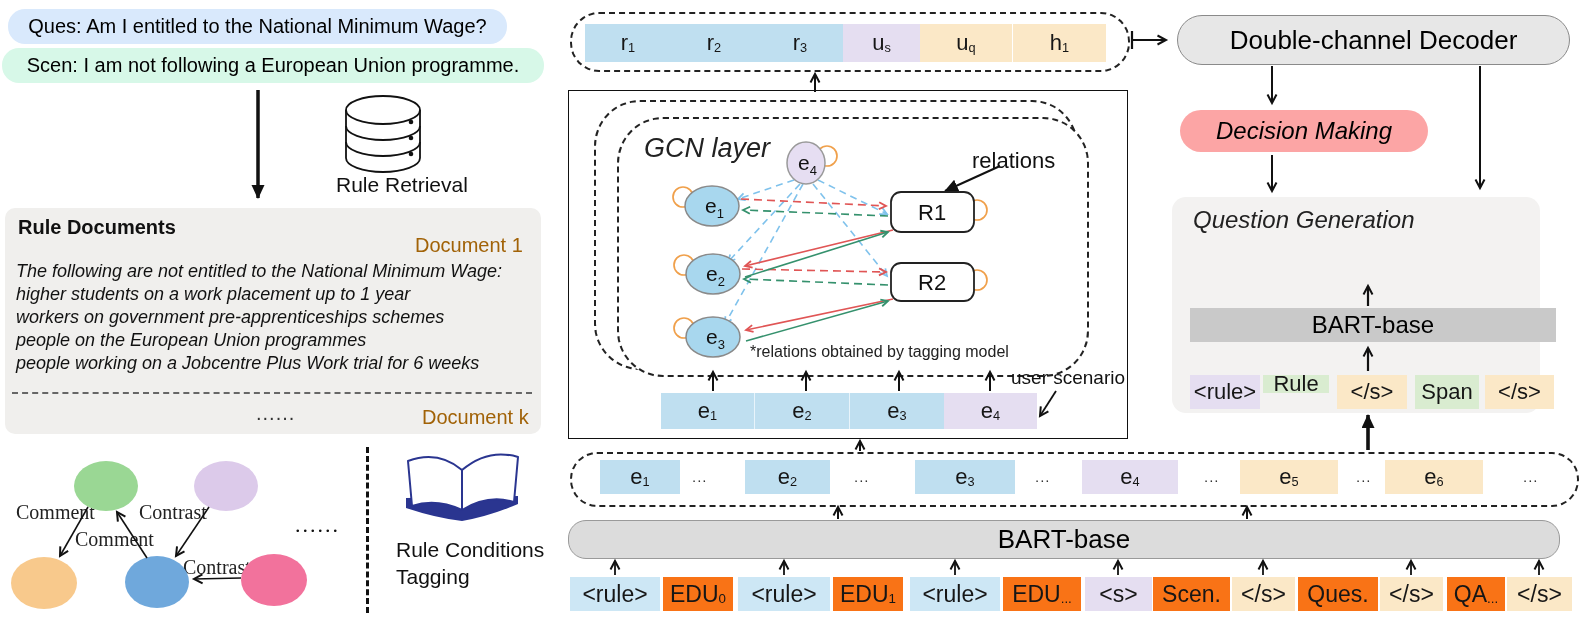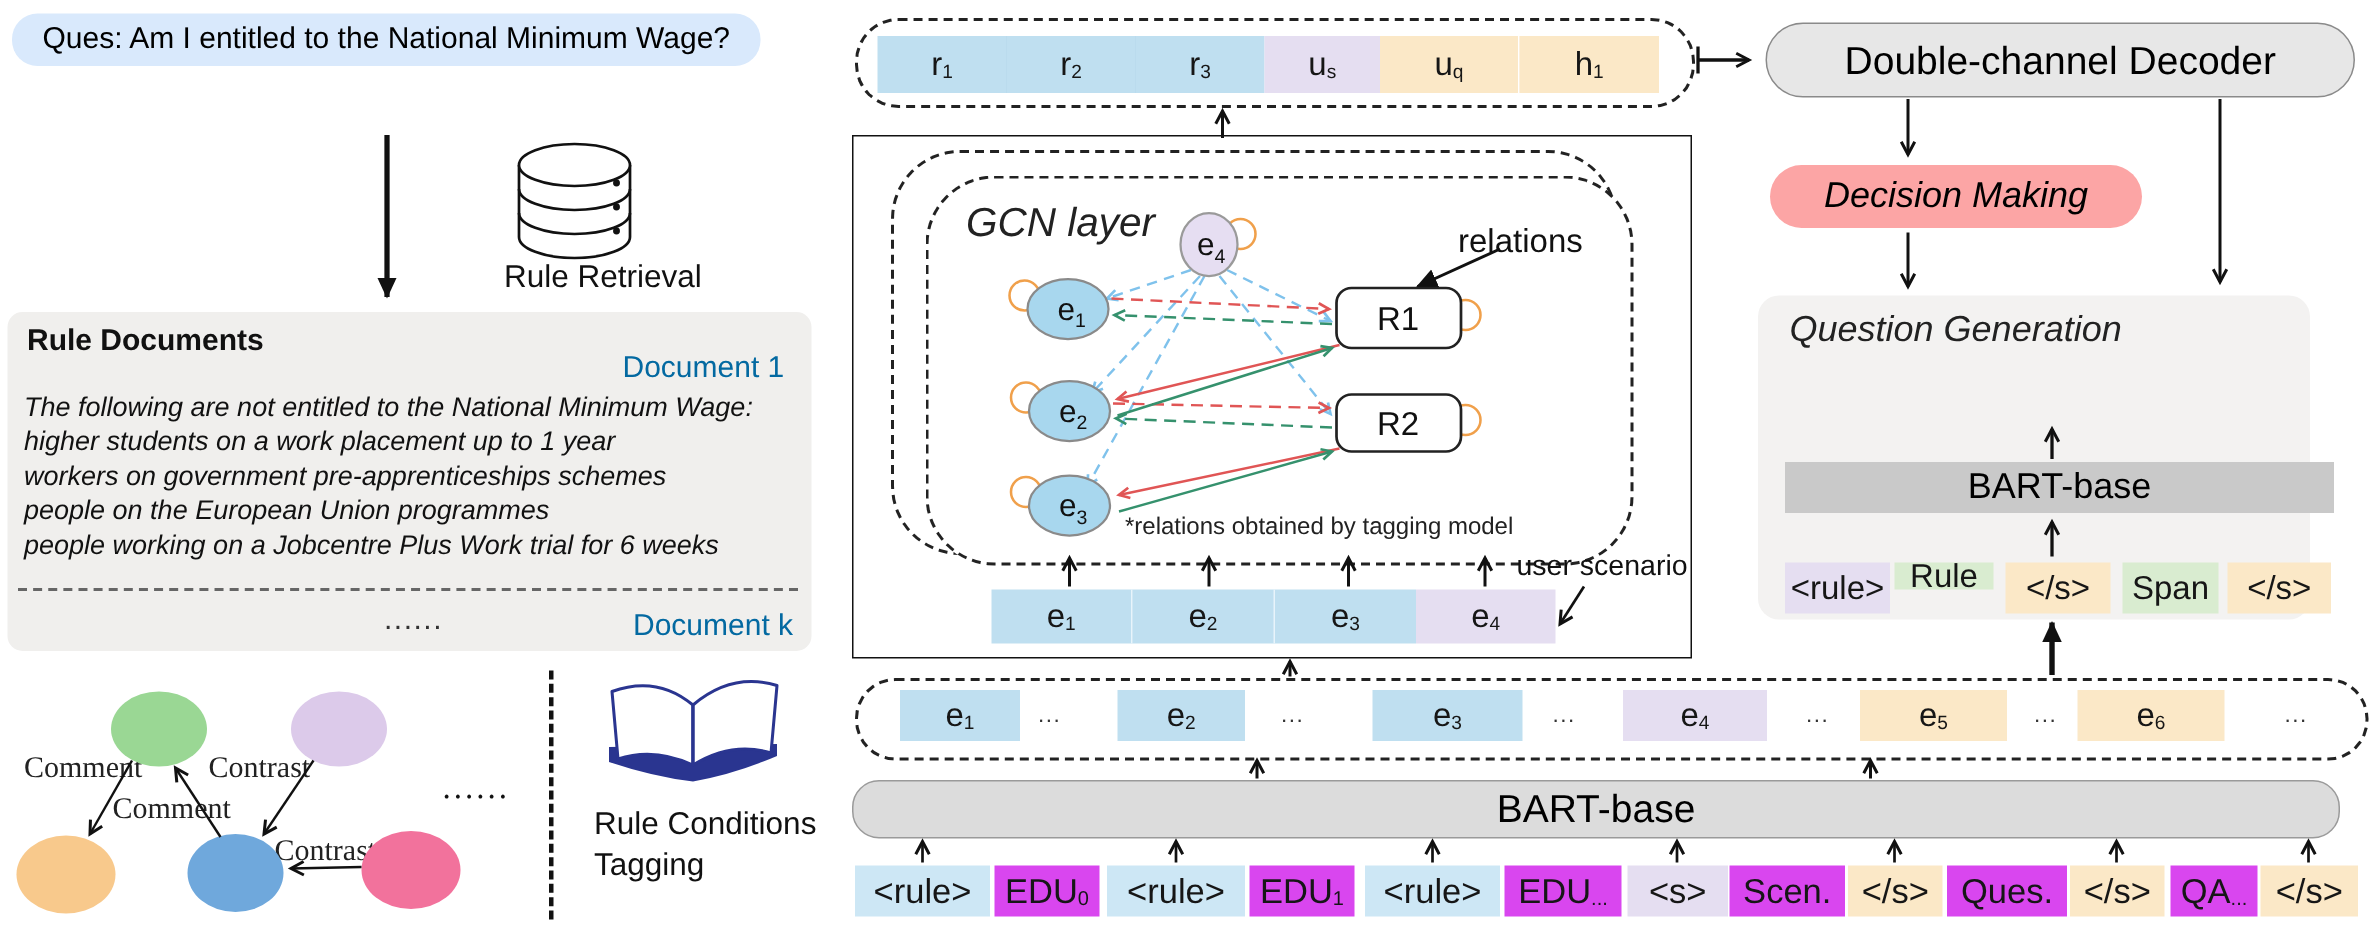--- a/index.html
+++ b/index.html
@@ -2,42 +2,43 @@
 <html><head>
 <meta charset="utf-8">
 <style>
   html,body{margin:0;padding:0;background:#fff;}
   #canvas{position:relative;width:1582px;height:620px;overflow:hidden;
           font-family:"Liberation Sans",sans-serif;background:#fff;}
   .abs{position:absolute;}
   .lbl{position:absolute;color:#111;white-space:nowrap;}
   .italic{font-style:italic;}
   .serif{font-family:"Liberation Serif",serif;}
-  .gray{color:#0369a1;}
+  .gray{color:#a16207;}
   .pill{position:absolute;display:flex;align-items:center;justify-content:center;white-space:nowrap;}
   .tok{position:absolute;display:flex;align-items:center;justify-content:center;
        white-space:nowrap;color:#161616;}
   .tok sub{font-size:58%;transform:translateY(5px);line-height:1;}
   .c-blue{background:#bfdff0;}
   .c-blue2{background:#cde7f5;}
   .c-lav{background:#e5def1;}
   .c-peach{background:#fbe8c7;}
-  .c-green{background:#d946ef;}
+  .c-green{background:#f97316;}
   .c-green2{background:#d9ecd0;}
   .dashbox{position:absolute;border:2.5px dashed #222;background:transparent;}
   .dots{position:absolute;color:#333;letter-spacing:1px;}
   svg{display:block;}
 </style>
 </head>
 <body>
 
 <div id="canvas">
 
   <div class="pill" style="left:8px;top:9px;width:499px;height:35px;border-radius:17px;background:#d9e9fc;font-size:20px;">Ques: Am I entitled to the National Minimum Wage?</div>
 
+  <div class="pill" style="left:2px;top:48px;width:542px;height:35px;border-radius:17px;background:#d7f8e8;font-size:20px;">Scen: I am not following a European Union programme.</div>
 
   <div class="lbl" style="left:336px;top:173px;font-size:21px;">Rule Retrieval</div>
 
   <div class="abs" style="left:5px;top:208px;width:536px;height:226px;background:#f0efed;border-radius:10px;"></div>
   <div class="lbl" style="left:18px;top:216px;font-size:20px;font-weight:bold;">Rule Documents</div>
   <div class="lbl gray" style="left:415px;top:234px;font-size:20px;">Document 1</div>
   <div class="lbl italic" style="left:16px;top:261px;font-size:18px;">The following are not entitled to the National Minimum Wage:</div>
   <div class="lbl italic" style="left:16px;top:284px;font-size:18px;">higher students on a work placement up to 1 year</div>
   <div class="lbl italic" style="left:16px;top:307px;font-size:18px;">workers on government pre-apprenticeships schemes</div>
   <div class="lbl italic" style="left:16px;top:330px;font-size:18px;">people on the European Union programmes</div>

